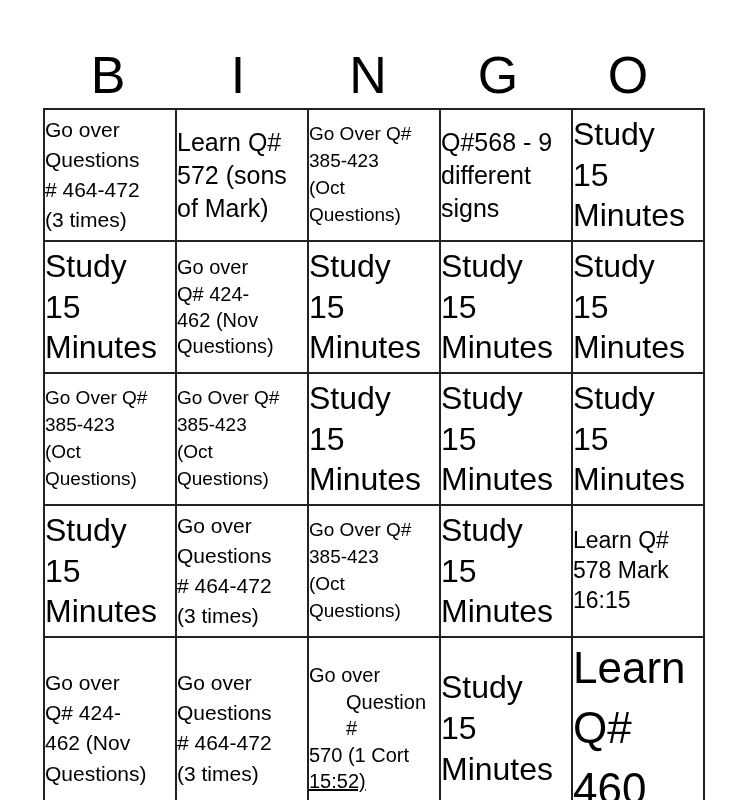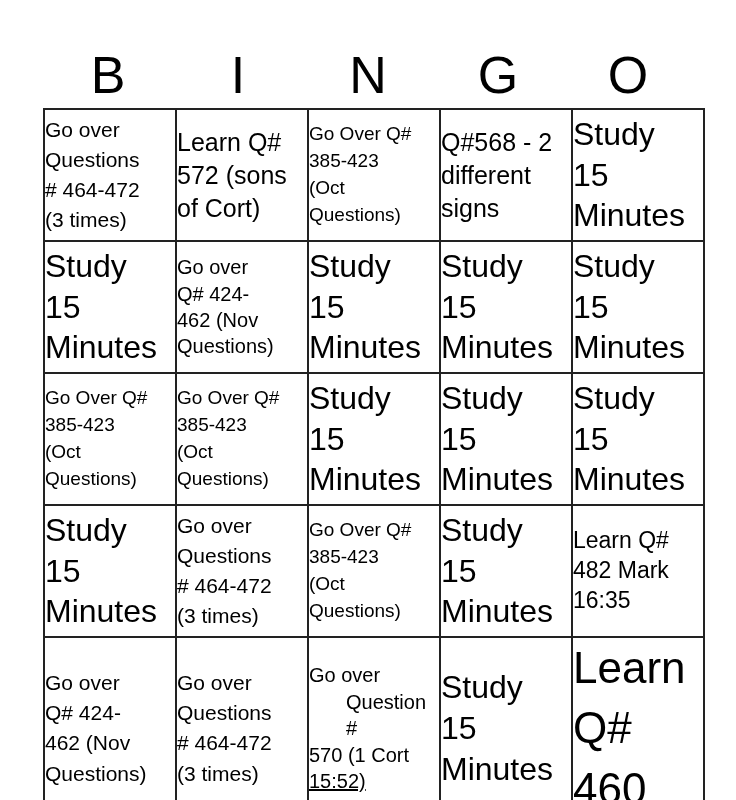--- a/index.html
+++ b/index.html
@@ -36,34 +36,34 @@
             <span style="display: block;">Go over</span>
             <span style="display: block;">Questions</span>
             <span style="display: block;"># 464-472</span>
             <span style="display: block;">(3 times)</span>
           </span>
         </td>
         <td>
           <span class="cell-text fs-l">
             <span style="display: block;">Learn Q#</span>
             <span style="display: block;">572 (sons</span>
-            <span style="display: block;">of Cort)</span>
+            <span style="display: block;">of Mark)</span>
           </span>
         </td>
         <td>
           <span class="cell-text fs-s">
             <span style="display: block;">Go Over Q#</span>
             <span style="display: block;">385-423</span>
             <span style="display: block;">(Oct</span>
             <span style="display: block;">Questions)</span>
           </span>
         </td>
         <td>
           <span class="cell-text fs-l">
-            <span style="display: block;">Q#568 - 2</span>
+            <span style="display: block;">Q#568 - 9</span>
             <span style="display: block;">different</span>
             <span style="display: block;">signs</span>
           </span>
         </td>
         <td>
           <span class="cell-text fs-xl">
             <span style="display: block;">Study</span>
             <span style="display: block;">15</span>
             <span style="display: block;">Minutes</span>
           </span>
@@ -173,22 +173,22 @@
         <td>
           <span class="cell-text fs-xl">
             <span style="display: block;">Study</span>
             <span style="display: block;">15</span>
             <span style="display: block;">Minutes</span>
           </span>
         </td>
         <td>
           <span class="cell-text fs-ml">
             <span style="display: block;">Learn Q#</span>
-            <span style="display: block;">482 Mark</span>
-            <span style="display: block;">16:35</span>
+            <span style="display: block;">578 Mark</span>
+            <span style="display: block;">16:15</span>
           </span>
         </td>
       </tr>
       <tr>
         <td>
           <span class="cell-text fs-m">
             <span style="display: block;">Go over</span>
             <span style="display: block;">Q# 424-</span>
             <span style="display: block;">462 (Nov</span>
             <span style="display: block;">Questions)</span>

